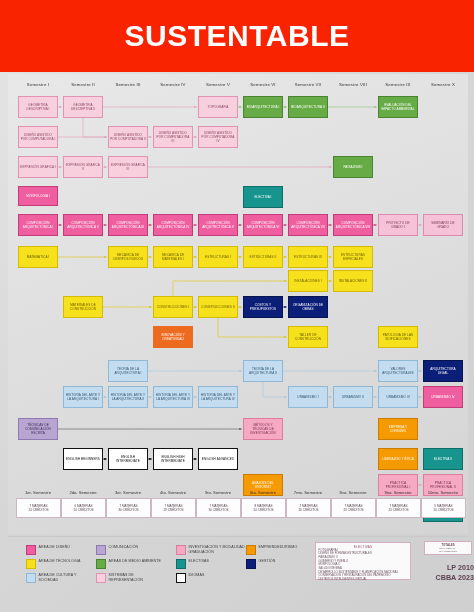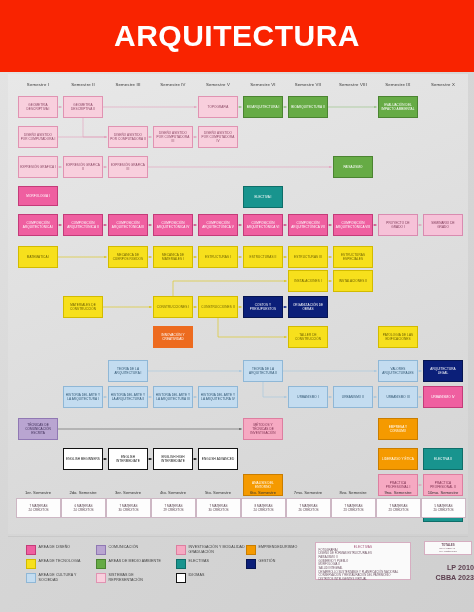--- a/index.html
+++ b/index.html
@@ -117,21 +117,21 @@
   #footer-code {
     position:absolute; left:404px; top:26px; width:62px;
     text-align:right; font-size:7.2px; font-weight:bold; color:#5d4050;
     line-height:1.45;
   }
 </style>
 </head>
 <body>
 
 <div id="header">
-  <div id="header-title">ARQUITECTURA</div>
+  <div id="header-title">SUSTENTABLE</div>
 </div>
 
 <div id="canvas">
   <div id="board">
     <svg id="wires" viewBox="0 0 460 460" preserveAspectRatio="none">
         <defs>
           <marker id="are3a6c0" markerWidth="4" markerHeight="4" refX="3.4" refY="2" orient="auto">
             <path d="M0,0 L4,2 L0,4 z" fill="#e3a6c0"></path>
           </marker>
           <marker id="ar9bc48a" markerWidth="4" markerHeight="4" refX="3.4" refY="2" orient="auto">

